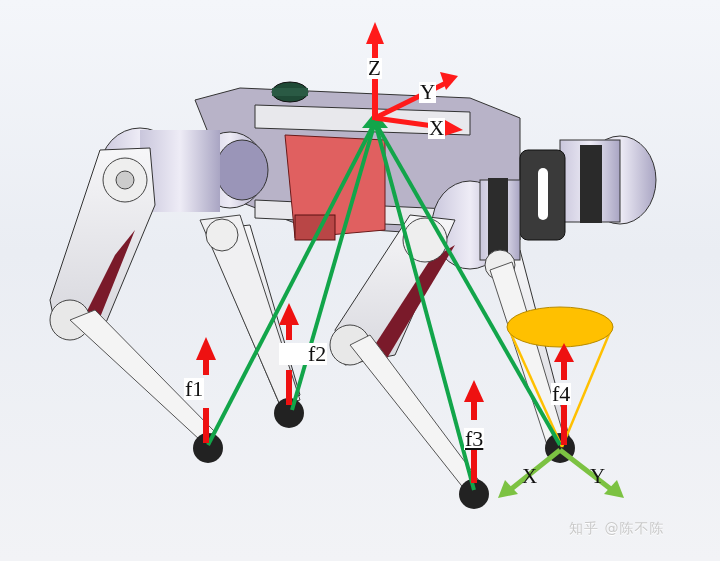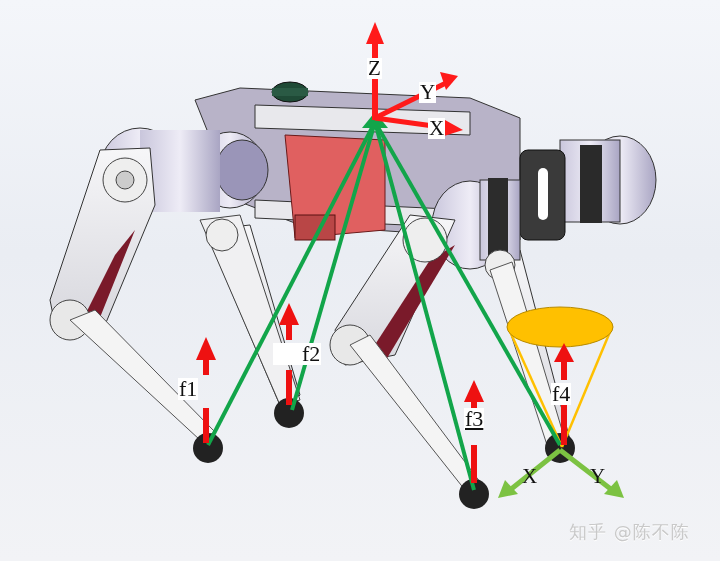--- a/index.html
+++ b/index.html
@@ -3,21 +3,21 @@
 <meta charset="utf-8">
 <style>
   html, body { margin:0; padding:0; }
   body { width:720px; height:561px; overflow:hidden; font-family:"Liberation Serif", serif; }
   #stage { position:relative; width:720px; height:561px;
     background: linear-gradient(180deg, #f4f6fa 0%, #eaedf3 45%, #f2f3f6 100%); }
   svg { position:absolute; left:0; top:0; }
   .lbl { position:absolute; font-family:"Liberation Serif", serif; color:#111; background:#fff; line-height:1; padding:0 1px; }
   .ax { font-size:21px; }
   .fl { font-size:22px; }
-  .wm { position:absolute; left:569px; top:520px; font-family:"DejaVu Sans", sans-serif; font-size:18px; color:#c9c9c9; letter-spacing:1px;
+  .wm { position:absolute; left:569px; top:520px; font-family:"DejaVu Sans", sans-serif; font-size:14px; color:#c9c9c9; letter-spacing:1px;
         text-shadow: 0 1px 0 #fff; }
 </style>
 </head>
 <body>
 
 <div id="stage">
 <svg width="720" height="561" viewBox="0 0 720 561">
   <defs>
     <linearGradient id="motor" x1="0" y1="0" x2="1" y2="0">
       <stop offset="0" stop-color="#c9c6dc"></stop>
@@ -143,22 +143,22 @@
     <path d="M498,498 L505,480 L518,494 Z" fill="#7cc242"></path>
     <line x1="560" y1="450" x2="612" y2="490" stroke="#7cc242" stroke-width="5"></line>
     <path d="M624,498 L604,494 L617,480 Z" fill="#7cc242"></path>
   </g>
 </svg>
 
 <span class="lbl ax" style="left:367px;top:58px;">Z</span>
 <span class="lbl ax" style="left:419px;top:82px;">Y</span>
 <span class="lbl ax" style="left:428px;top:118px;">X</span>
 
-<span class="lbl fl" style="left:178px;top:378px;">f1</span>
-<span class="lbl fl" style="left:273px;top:343px;padding-left:29px;">f2</span>
-<span class="lbl fl" style="left:464px;top:408px;text-decoration:underline;">f3</span>
+<span class="lbl fl" style="left:184px;top:378px;">f1</span>
+<span class="lbl fl" style="left:279px;top:343px;padding-left:29px;">f2</span>
+<span class="lbl fl" style="left:464px;top:428px;text-decoration:underline;">f3</span>
 <span class="lbl fl" style="left:551px;top:383px;text-align:center;">f4</span>
 
 <span class="lbl ax" style="left:521px;top:466px;background:transparent;">X</span>
 <span class="lbl ax" style="left:589px;top:466px;background:transparent;">Y</span>
 
 <span class="wm">知乎 @陈不陈</span>
 </div>
 
 </body></html>

